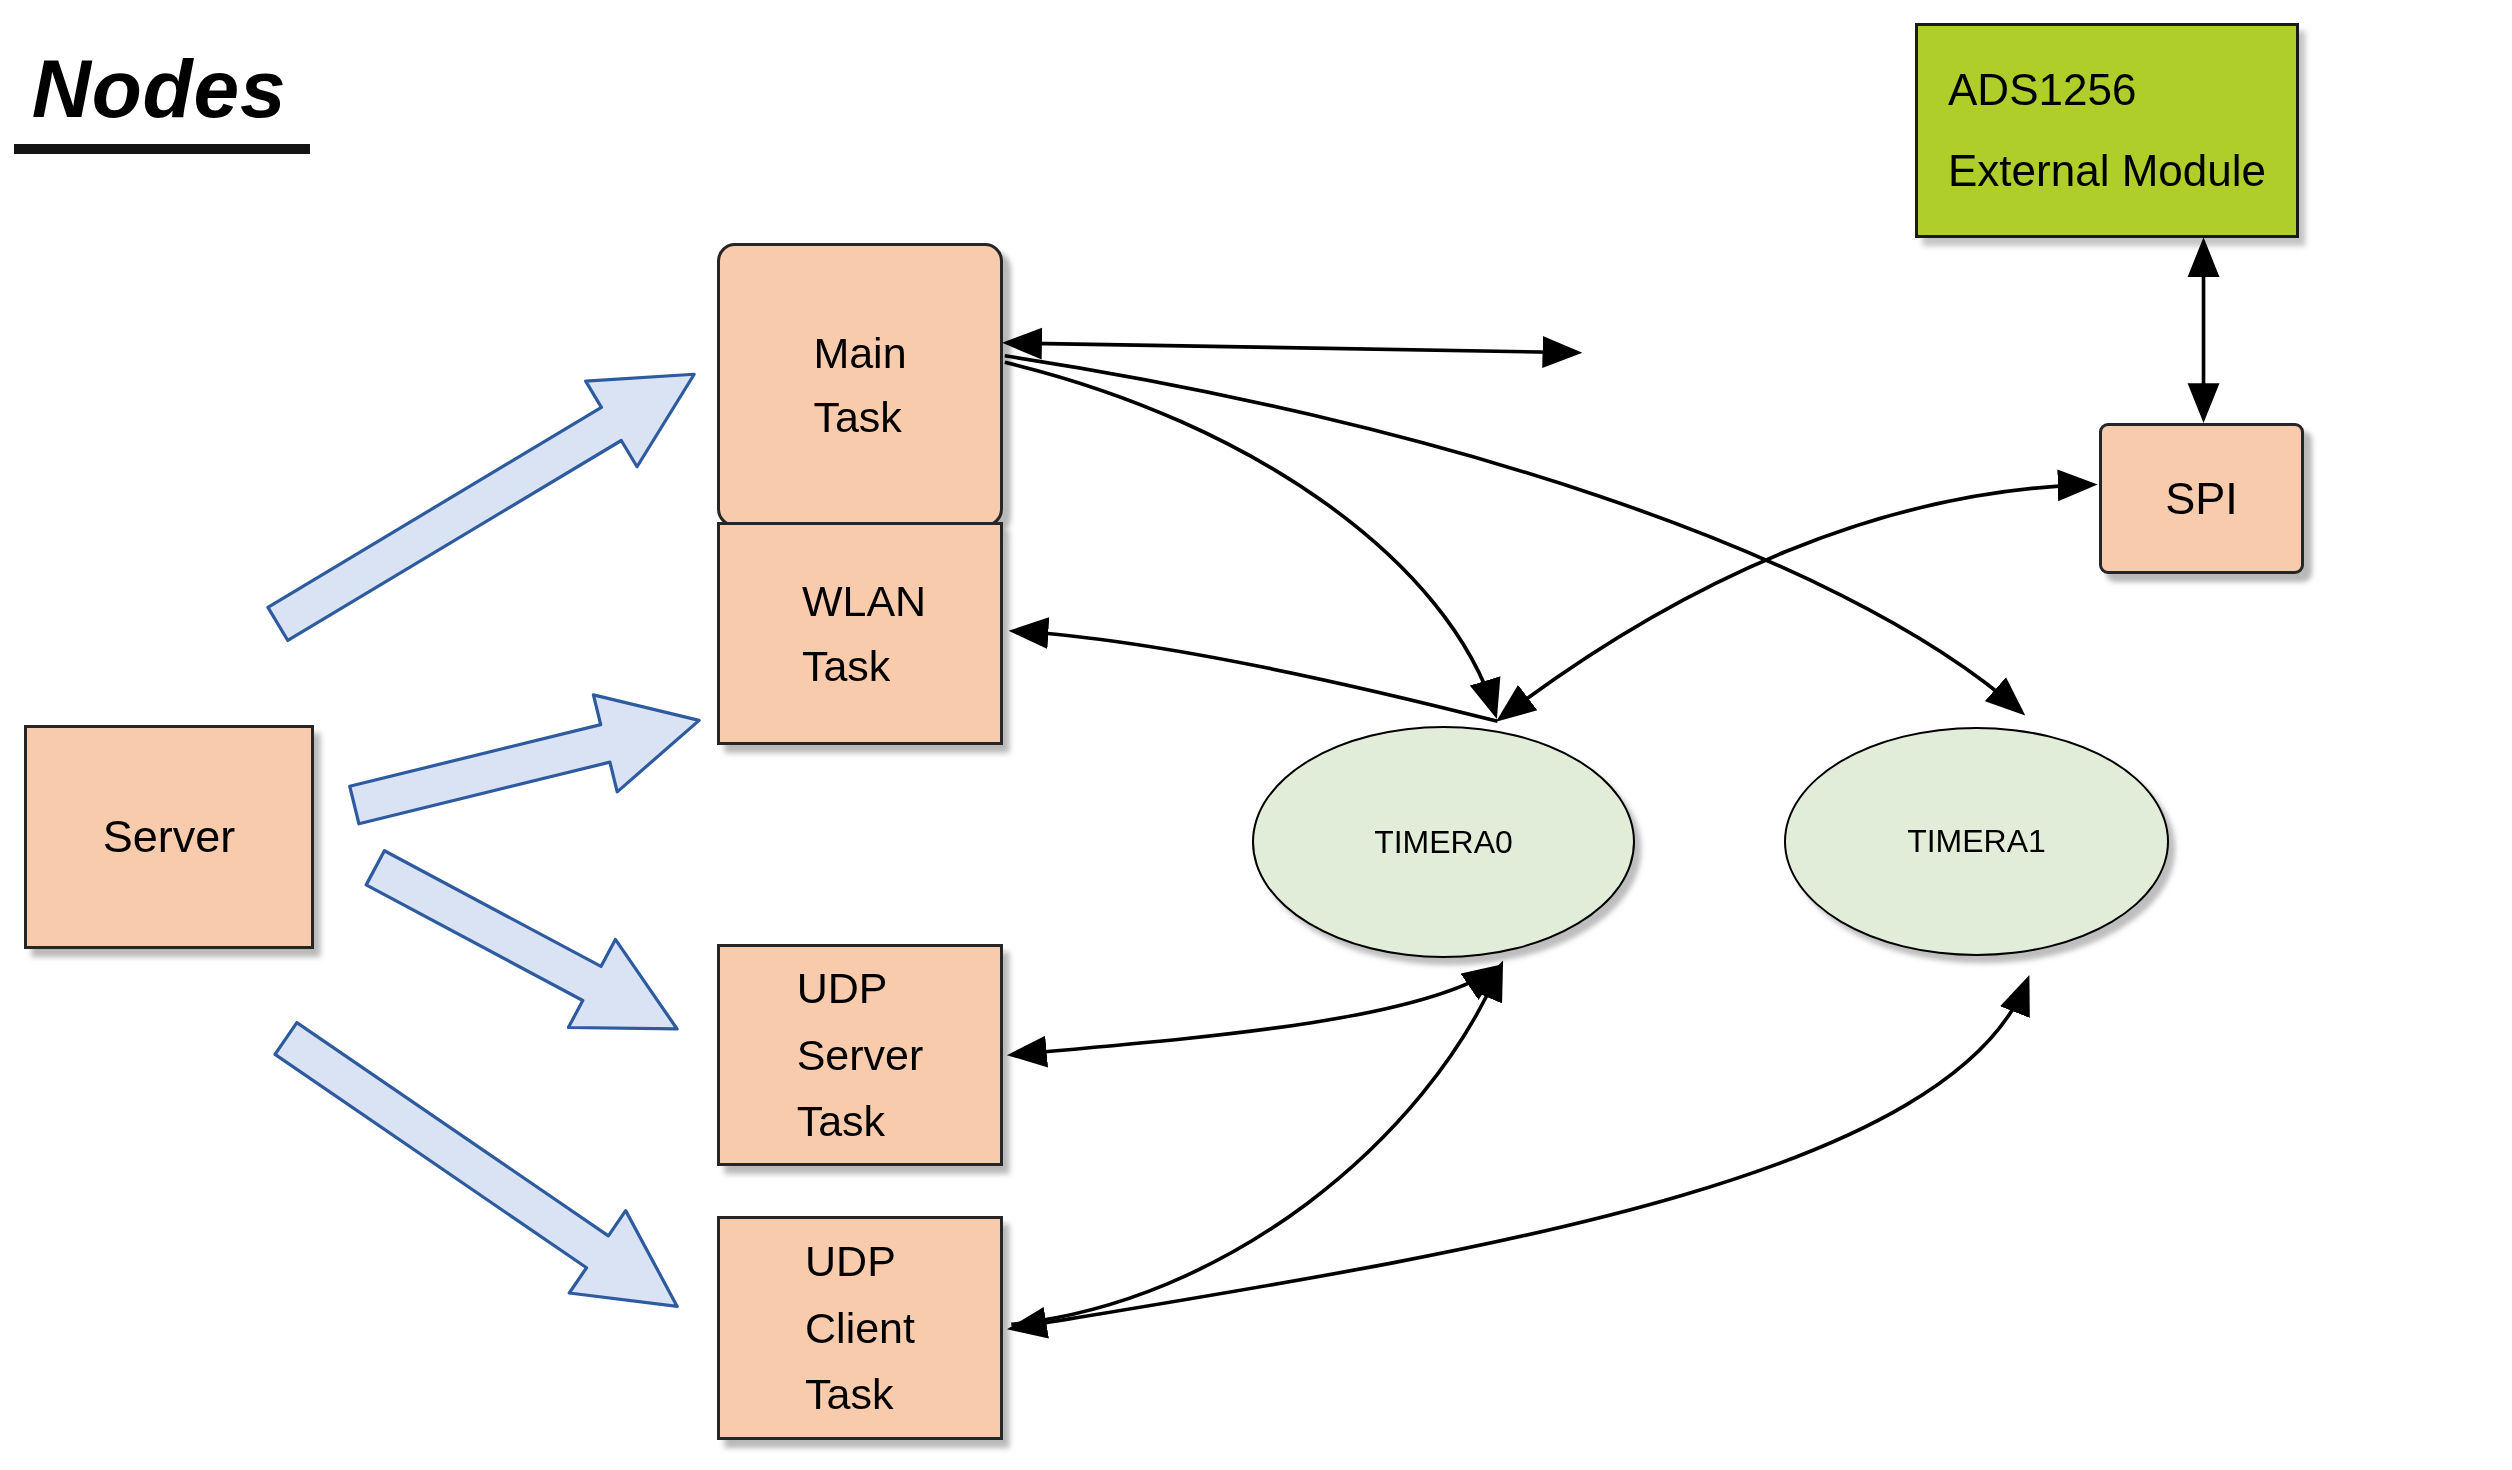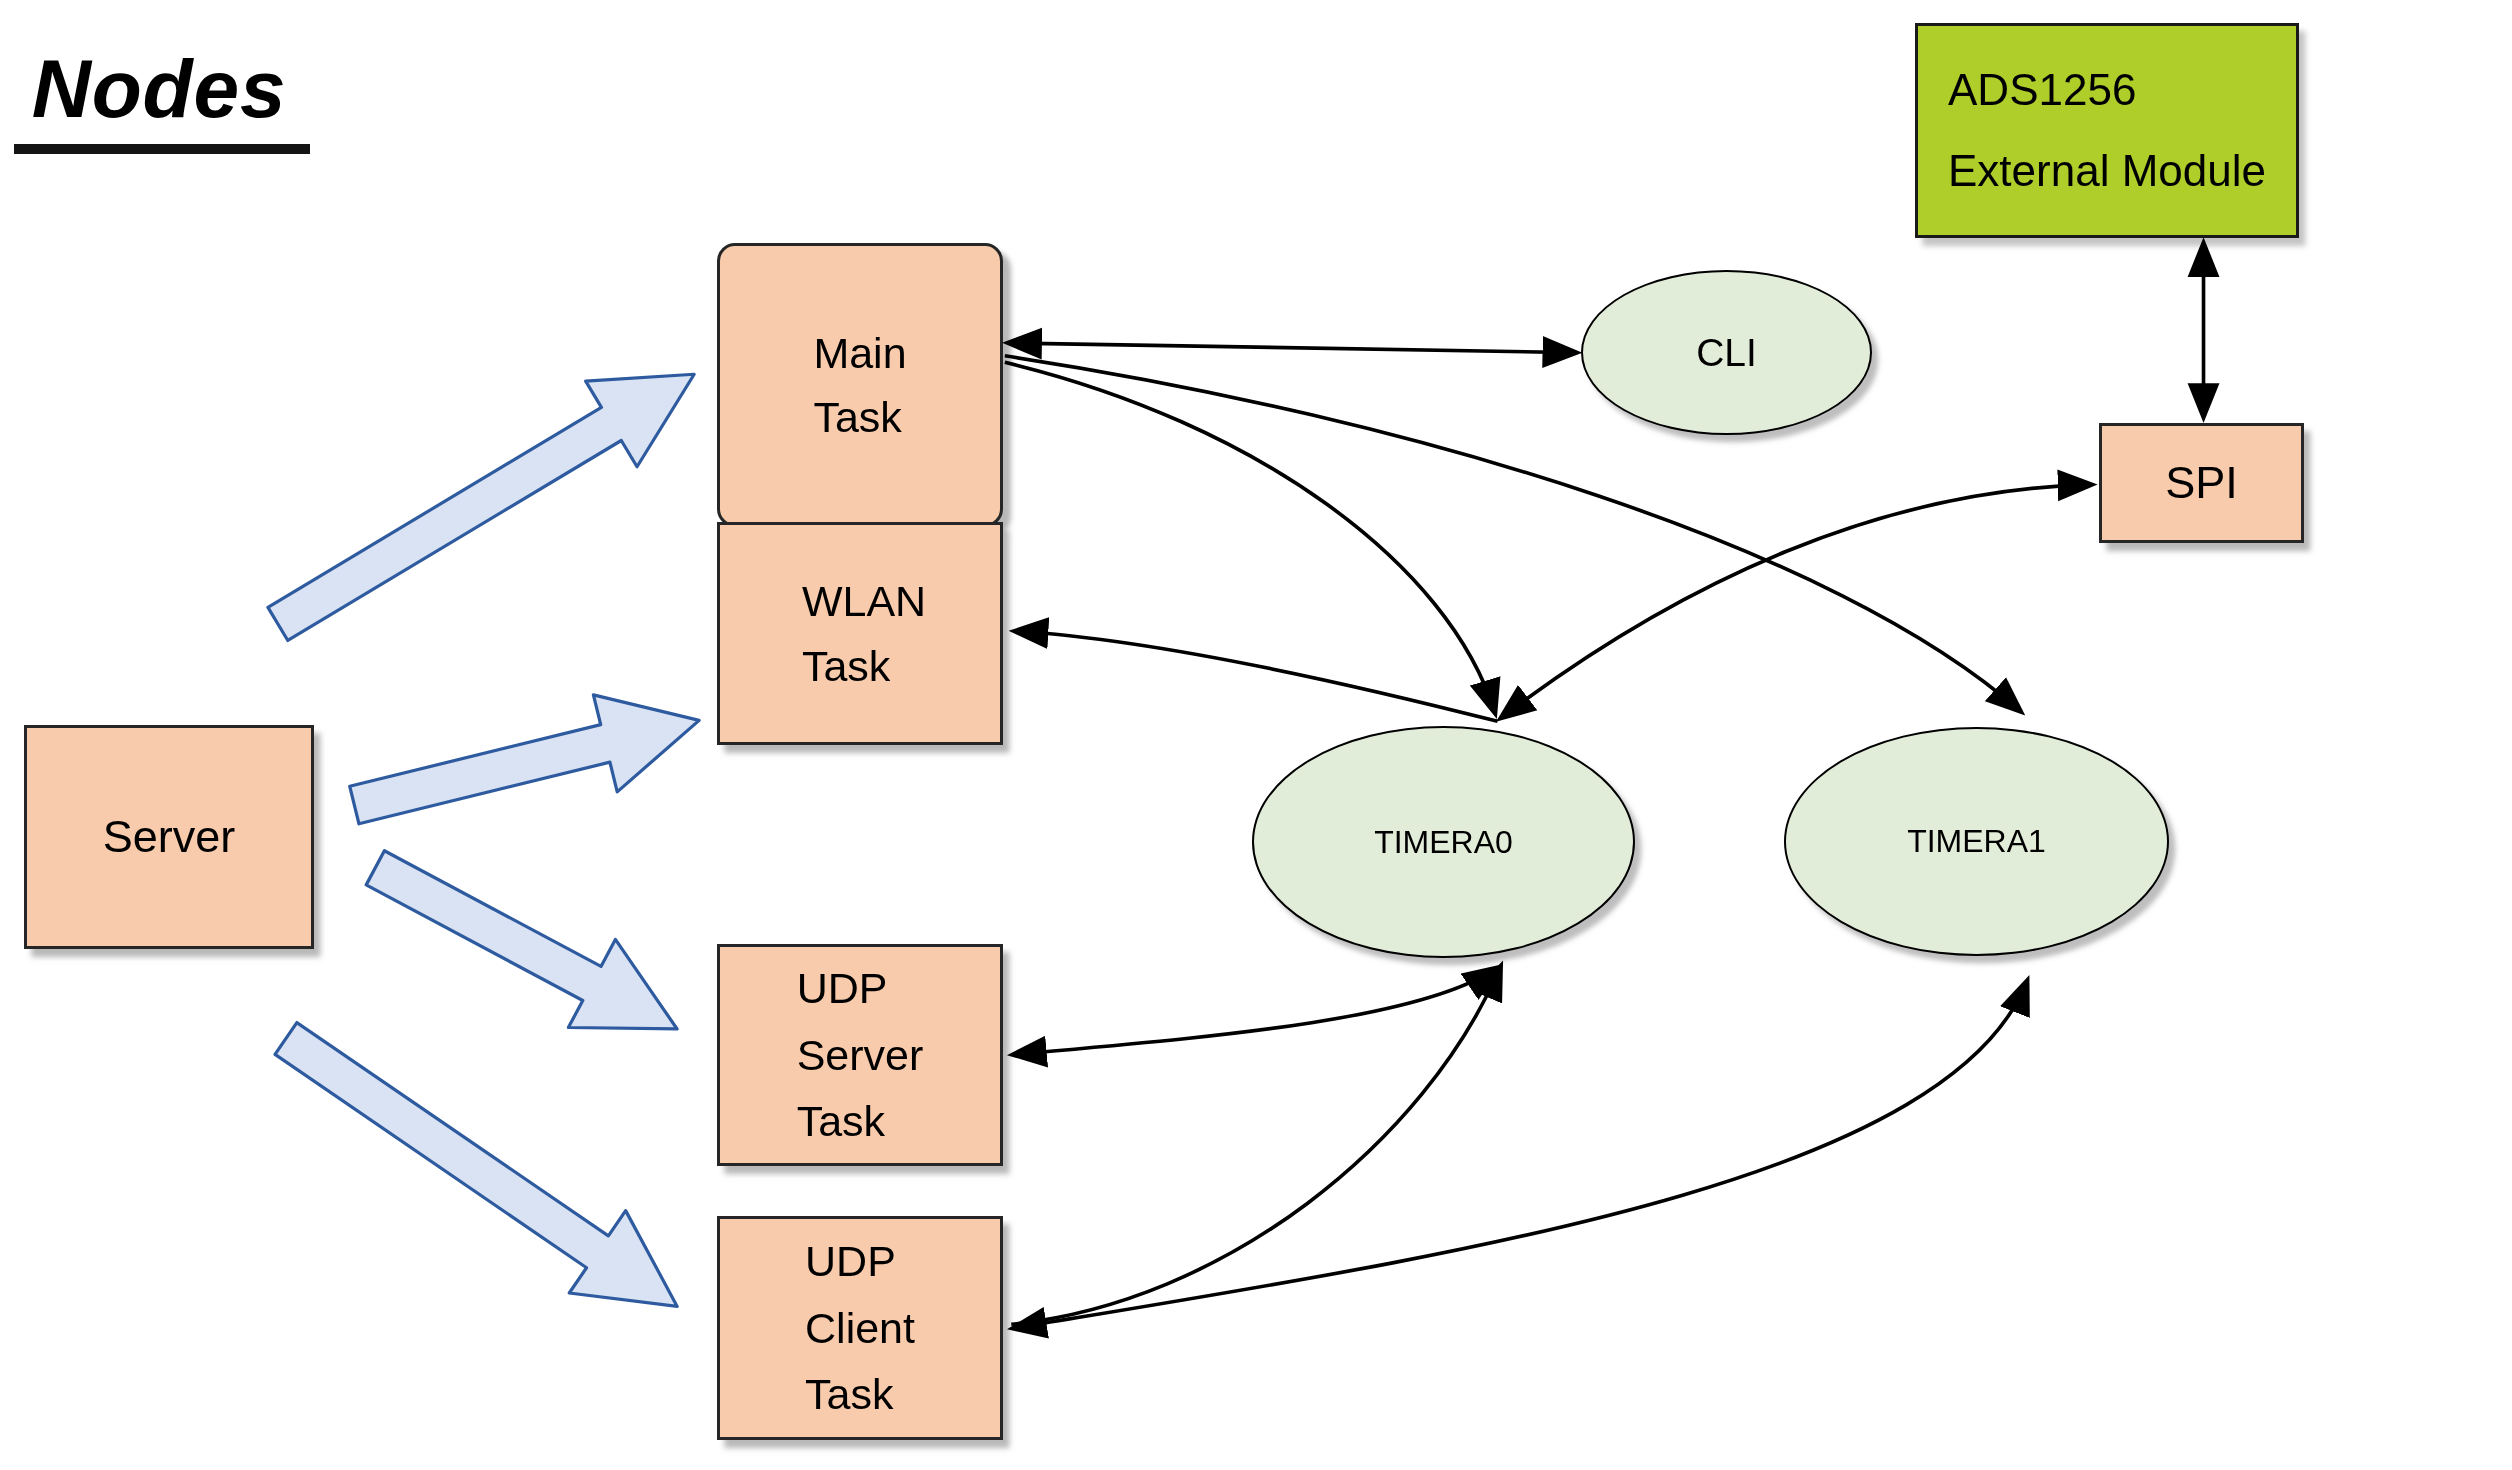--- a/index.html
+++ b/index.html
@@ -67,26 +67,25 @@
 Task</div>
 
   <div class="node box" style="left:717px;top:944px;width:286px;height:222px;line-height:1.55;">UDP
 Server
 Task</div>
 
   <div class="node box" style="left:717px;top:1216px;width:286px;height:224px;line-height:1.55;">UDP
 Client
 Task</div>
 
-  <div class="node box" style="left:2099px;top:423px;width:205px;height:120px;font-size:45px;">SPI</div>
+  <div class="node box" style="left:2099px;top:423px;width:205px;height:151px;font-size:45px;border-radius:9px;">SPI</div>
 
   <div class="node module" style="left:1915px;top:22.5px;width:384px;height:215px;">ADS1256
 External Module</div>
 
-  <div class="node ellipse" style="left:1581px;top:270px;width:291px;height:165px;font-size:39px;">CLI</div>
 
   <div class="node ellipse" style="left:1252px;top:726px;width:383px;height:232px;font-size:32px;">TIMERA0</div>
 
   <div class="node ellipse" style="left:1784px;top:727px;width:385px;height:229px;font-size:32px;">TIMERA1</div>
 
   <svg id="edge-layer" width="2512" height="1470" viewBox="0 0 3120 1826">
     <defs>
       <marker id="ah" viewBox="0 0 10 8" refX="8.5" refY="4" markerWidth="11" markerHeight="9" orient="auto-start-reverse" markerUnits="strokeWidth">
         <path d="M0,0 L10,4 L0,8 z" fill="#000"></path>
       </marker>

